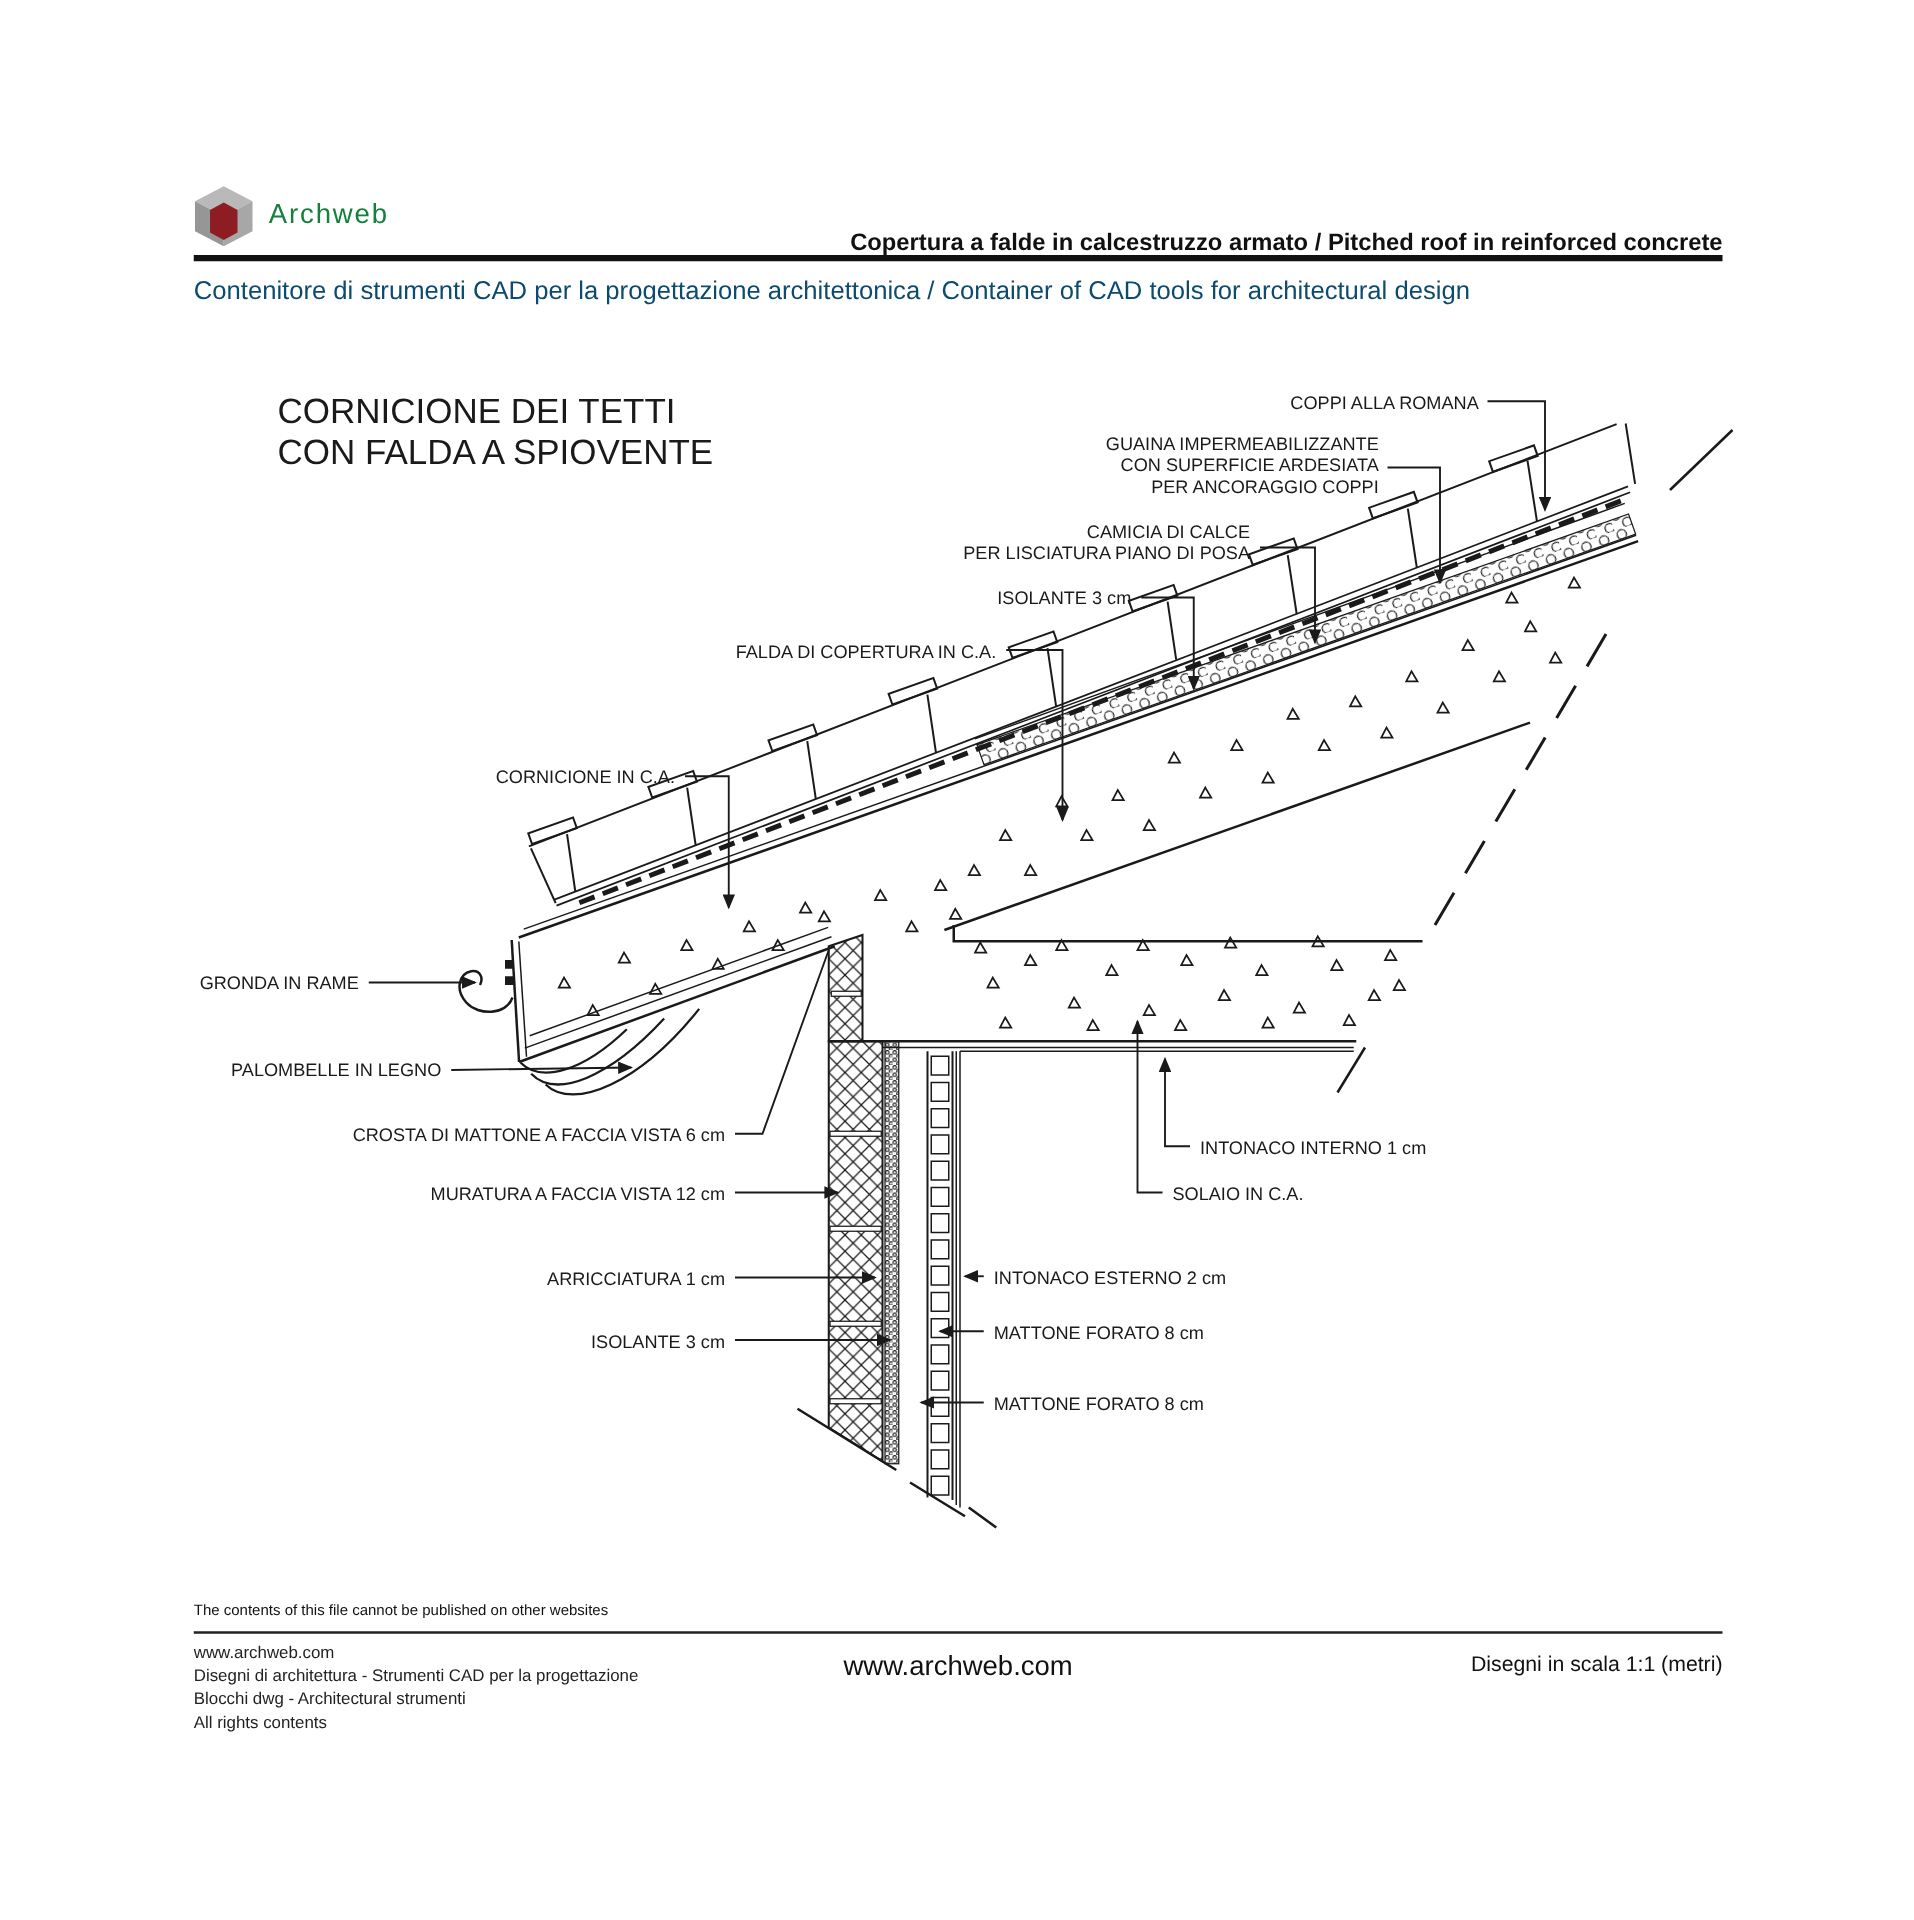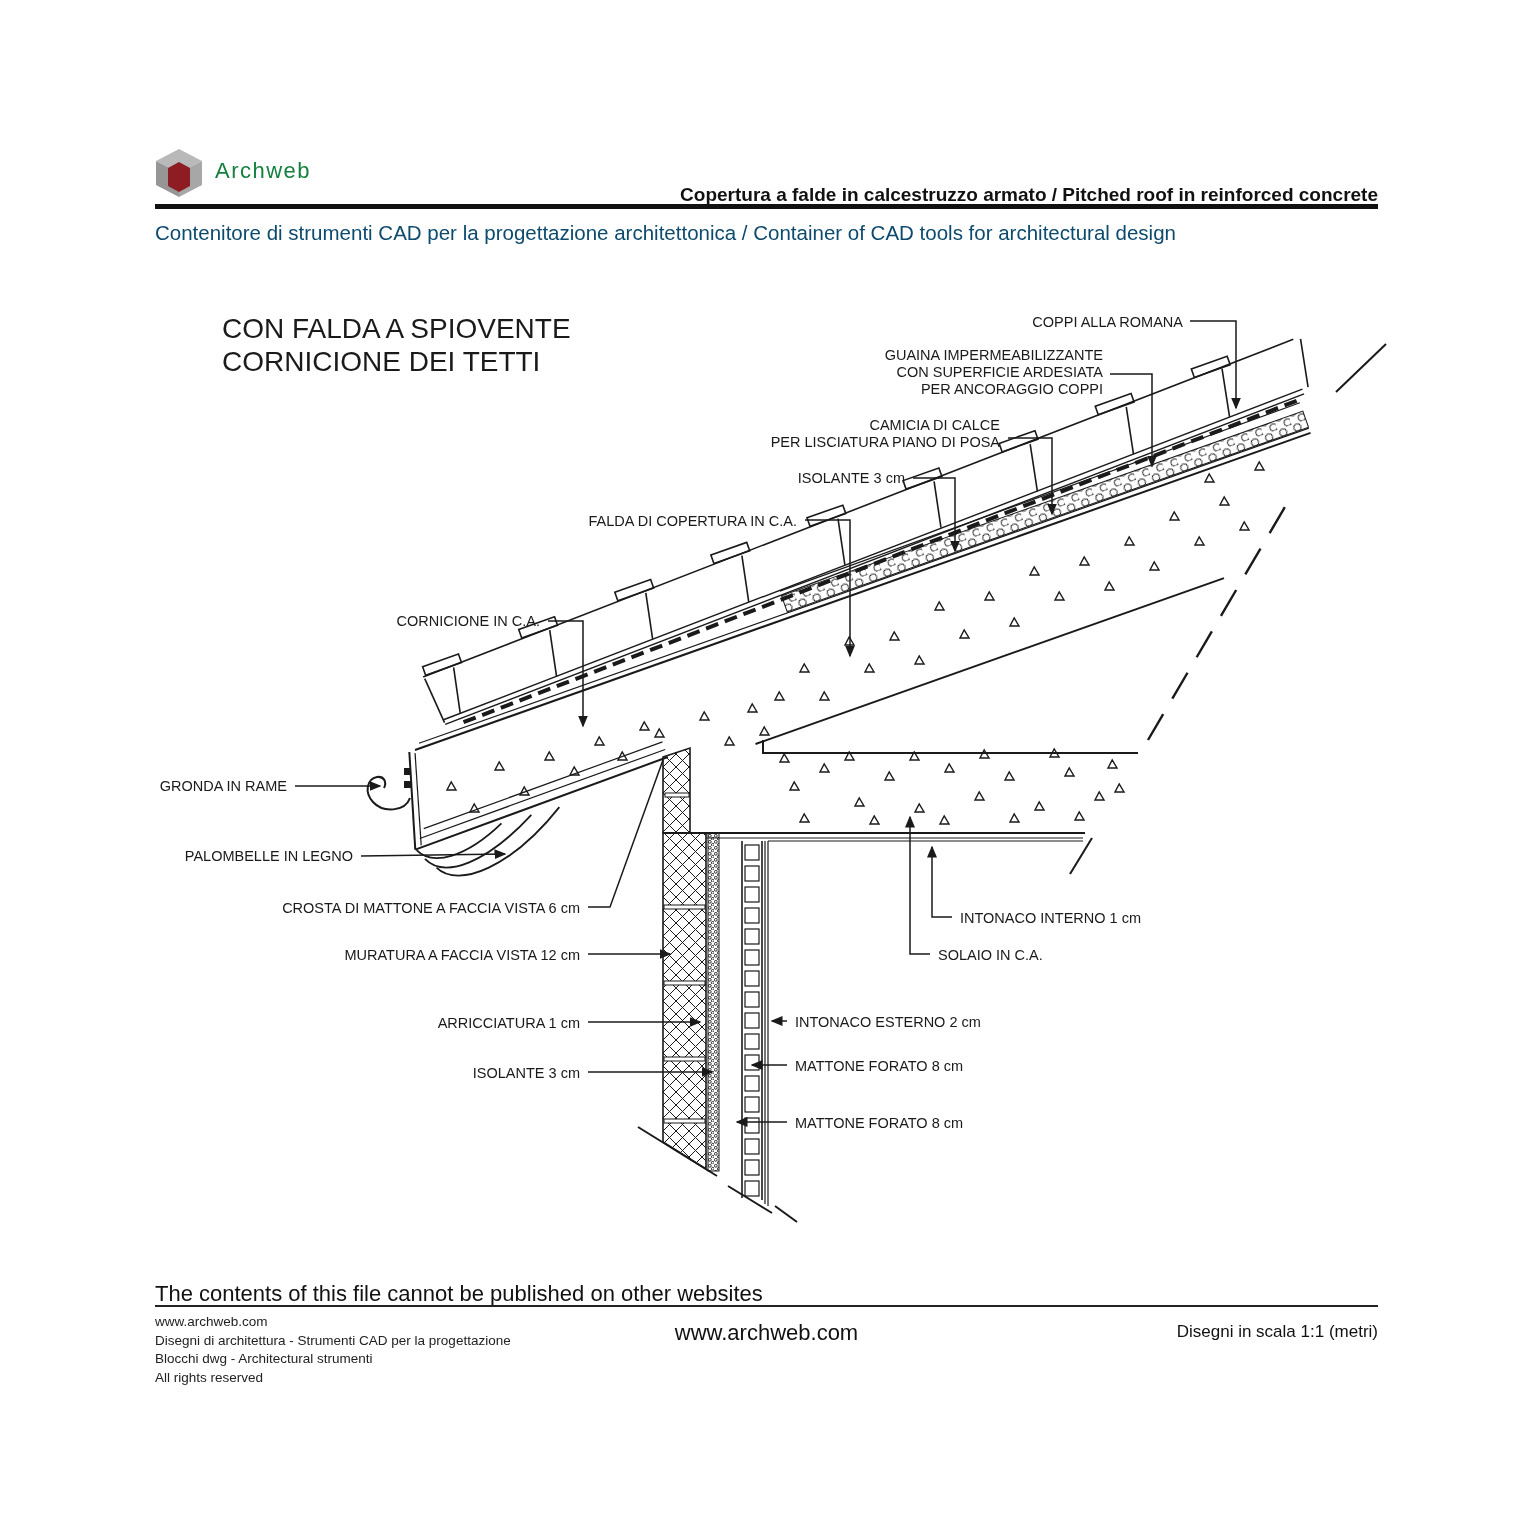--- a/index.html
+++ b/index.html
@@ -5,21 +5,21 @@
   html,body{margin:0;padding:0;background:#fff;}
   body{width:1531px;height:1536px;position:relative;font-family:"Liberation Sans",sans-serif;color:#111;overflow:hidden;}
   .abs{position:absolute;}
   .brand-text{font-size:22px;letter-spacing:1.5px;color:#15803d;}
   .head-title{font-size:19px;color:#111;white-space:nowrap;}
   .rule1{height:5px;background:#111;}
   .subtitle{font-size:20.5px;color:#0c4a6e;white-space:nowrap;}
   .dwg-title div{font-size:28px;line-height:33px;color:#1a1a1a;}
   .notice-row{display:flex;justify-content:space-between;align-items:baseline;}
   .notice-it{font-size:15px;}
-  .notice-en{font-size:22px;}
+  .notice-en{font-size:12px;}
   .rule2{height:2px;background:#222;}
   .foot-left div{font-size:13.5px;line-height:18.5px;color:#222;}
   .foot-site{font-size:22px;text-align:center;color:#111;}
   .foot-scale{font-size:17px;color:#111;}
   svg text{font-family:"Liberation Sans",sans-serif;font-size:14.5px;fill:#1a1a1a;}
 </style>
 </head>
 <body>
 
 <div class="abs" style="left:155px;top:148px;width:48px;height:50px;">
@@ -29,22 +29,22 @@
     <polygon points="47,13 24,25 24,49 47,37" fill="#a7a7a7"></polygon>
     <polygon points="13,20 24,14 35,20 35,38 24,44 13,38" fill="#8e1d23"></polygon>
   </svg>
 </div>
 <div class="abs brand-text" style="left:215px;top:158px;">Archweb</div>
 <div class="abs head-title" style="right:153px;top:184px;font-weight:bold;">Copertura a falde in calcestruzzo armato  /  Pitched roof in reinforced concrete</div>
 <div class="abs rule1" style="left:155px;right:153px;top:204px;"></div>
 <div class="abs subtitle" style="left:155px;top:221px;">Contenitore di strumenti CAD per la progettazione architettonica  /  Container of CAD tools for architectural design</div>
 
 <div class="abs dwg-title" style="left:222px;top:312px;">
+  <div>CORNICIONE DEI TETTI</div>
   <div>CON FALDA A SPIOVENTE</div>
-  <div>CORNICIONE DEI TETTI</div>
 </div>
 
 <svg class="abs" style="left:0;top:0;" width="1531" height="1536" viewBox="0 0 1531 1536" xmlns="http://www.w3.org/2000/svg" xmlns:xlink="http://www.w3.org/1999/xlink">
   <defs>
     <marker id="arr" markerWidth="12" markerHeight="10" refX="10.5" refY="5" orient="auto" markerUnits="userSpaceOnUse">
       <path d="M0 0 L12 5 L0 10 Z" fill="#1a1a1a"></path>
     </marker>
     <pattern id="xh" width="13" height="13" patternUnits="userSpaceOnUse">
       <path d="M0 13 L13 0 M0 0 L13 13" stroke="#1a1a1a" stroke-width="1" fill="none"></path>
     </pattern>
@@ -279,16 +279,16 @@
 </svg>
 
 <div class="abs notice-row" style="left:155px;right:153px;top:1281px;">
   <span class="notice-en">The contents of this file cannot be published on other websites</span>
 </div>
 <div class="abs rule2" style="left:155px;right:153px;top:1305px;"></div>
 <div class="abs foot-left" style="left:155px;top:1313px;">
   <div>www.archweb.com</div>
   <div>Disegni di architettura - Strumenti CAD  per la progettazione</div>
   <div>Blocchi dwg - Architectural strumenti</div>
-  <div>All rights reserved</div>
+  <div>All rights contents</div>
 </div>
 <div class="abs foot-site" style="left:155px;right:153px;top:1320px;">www.archweb.com</div>
 <div class="abs foot-scale" style="right:153px;top:1322px;">Disegni in scala 1:1 (metri)</div>
 
 </body></html>

